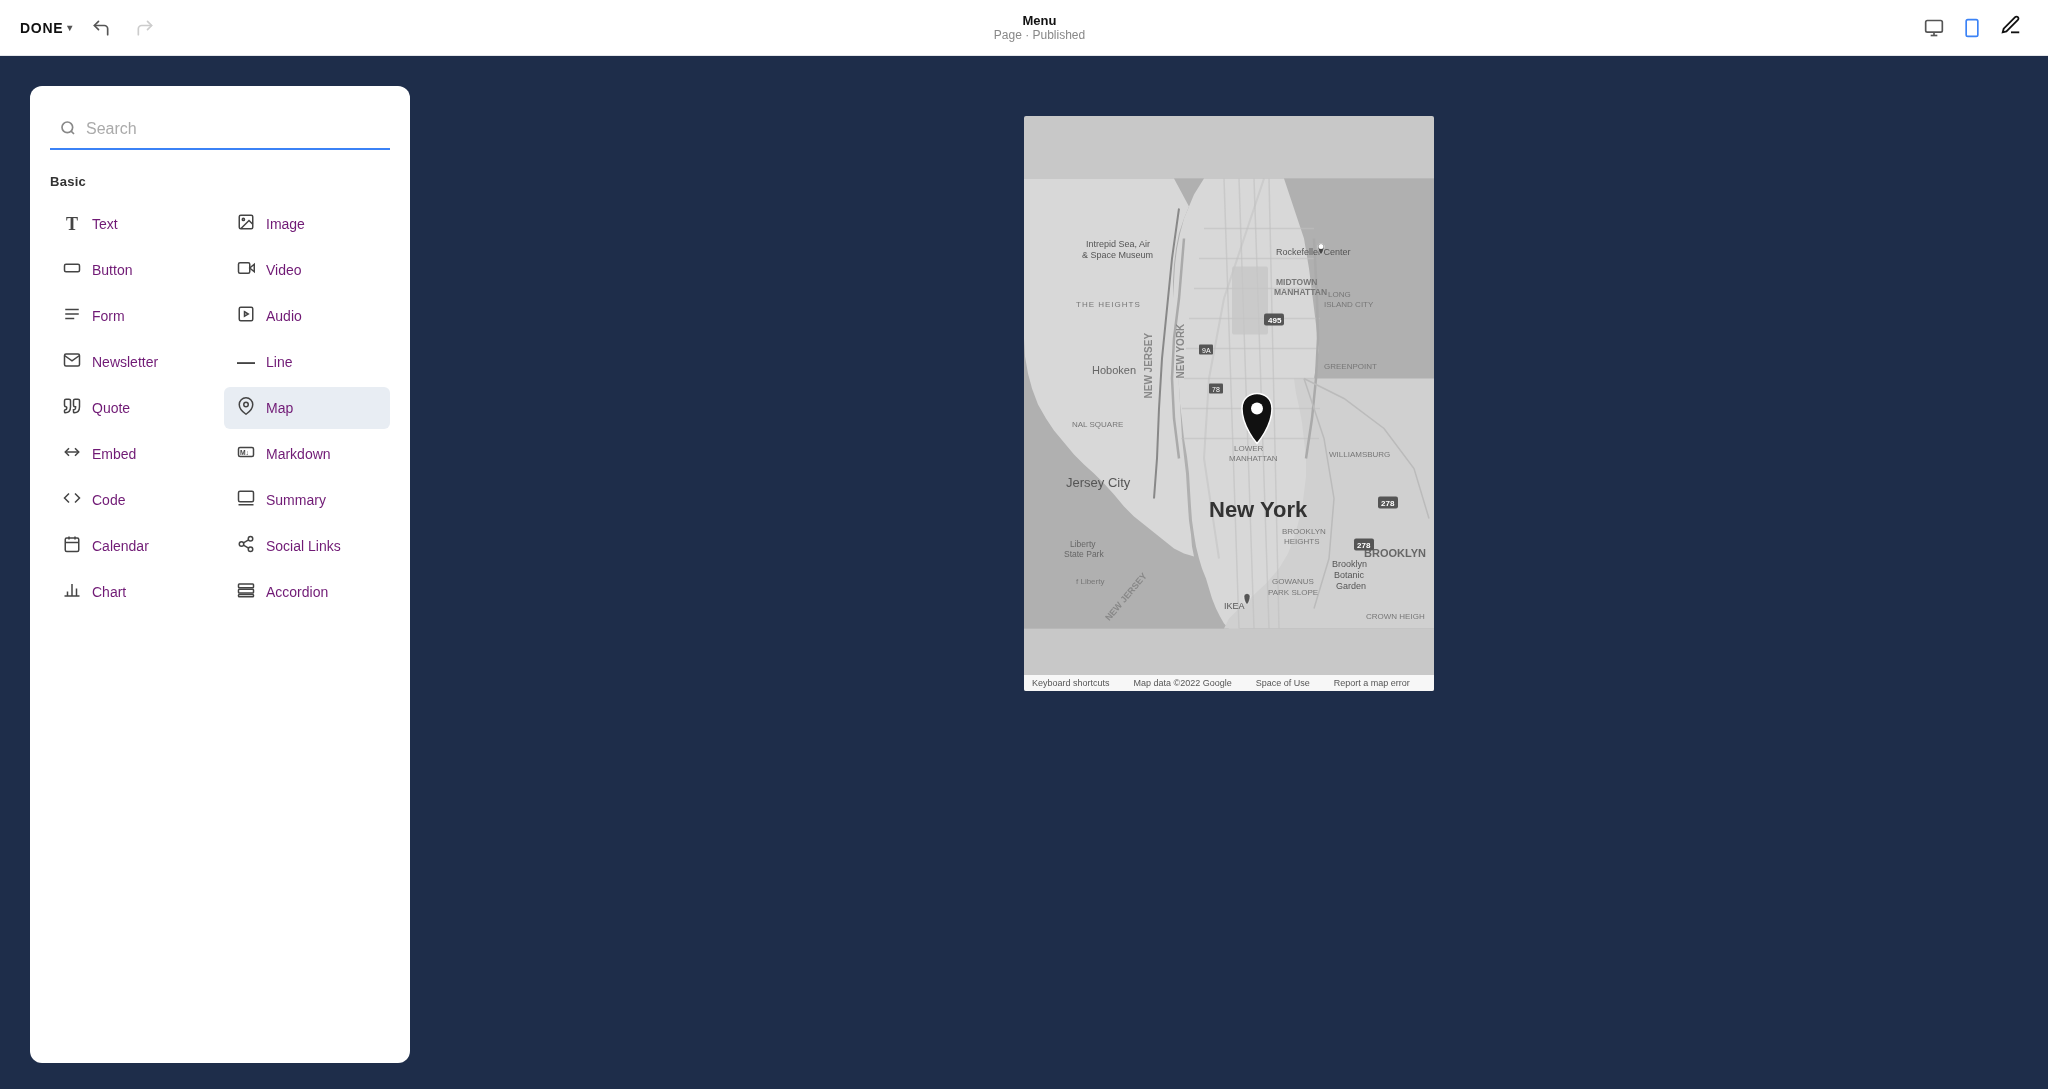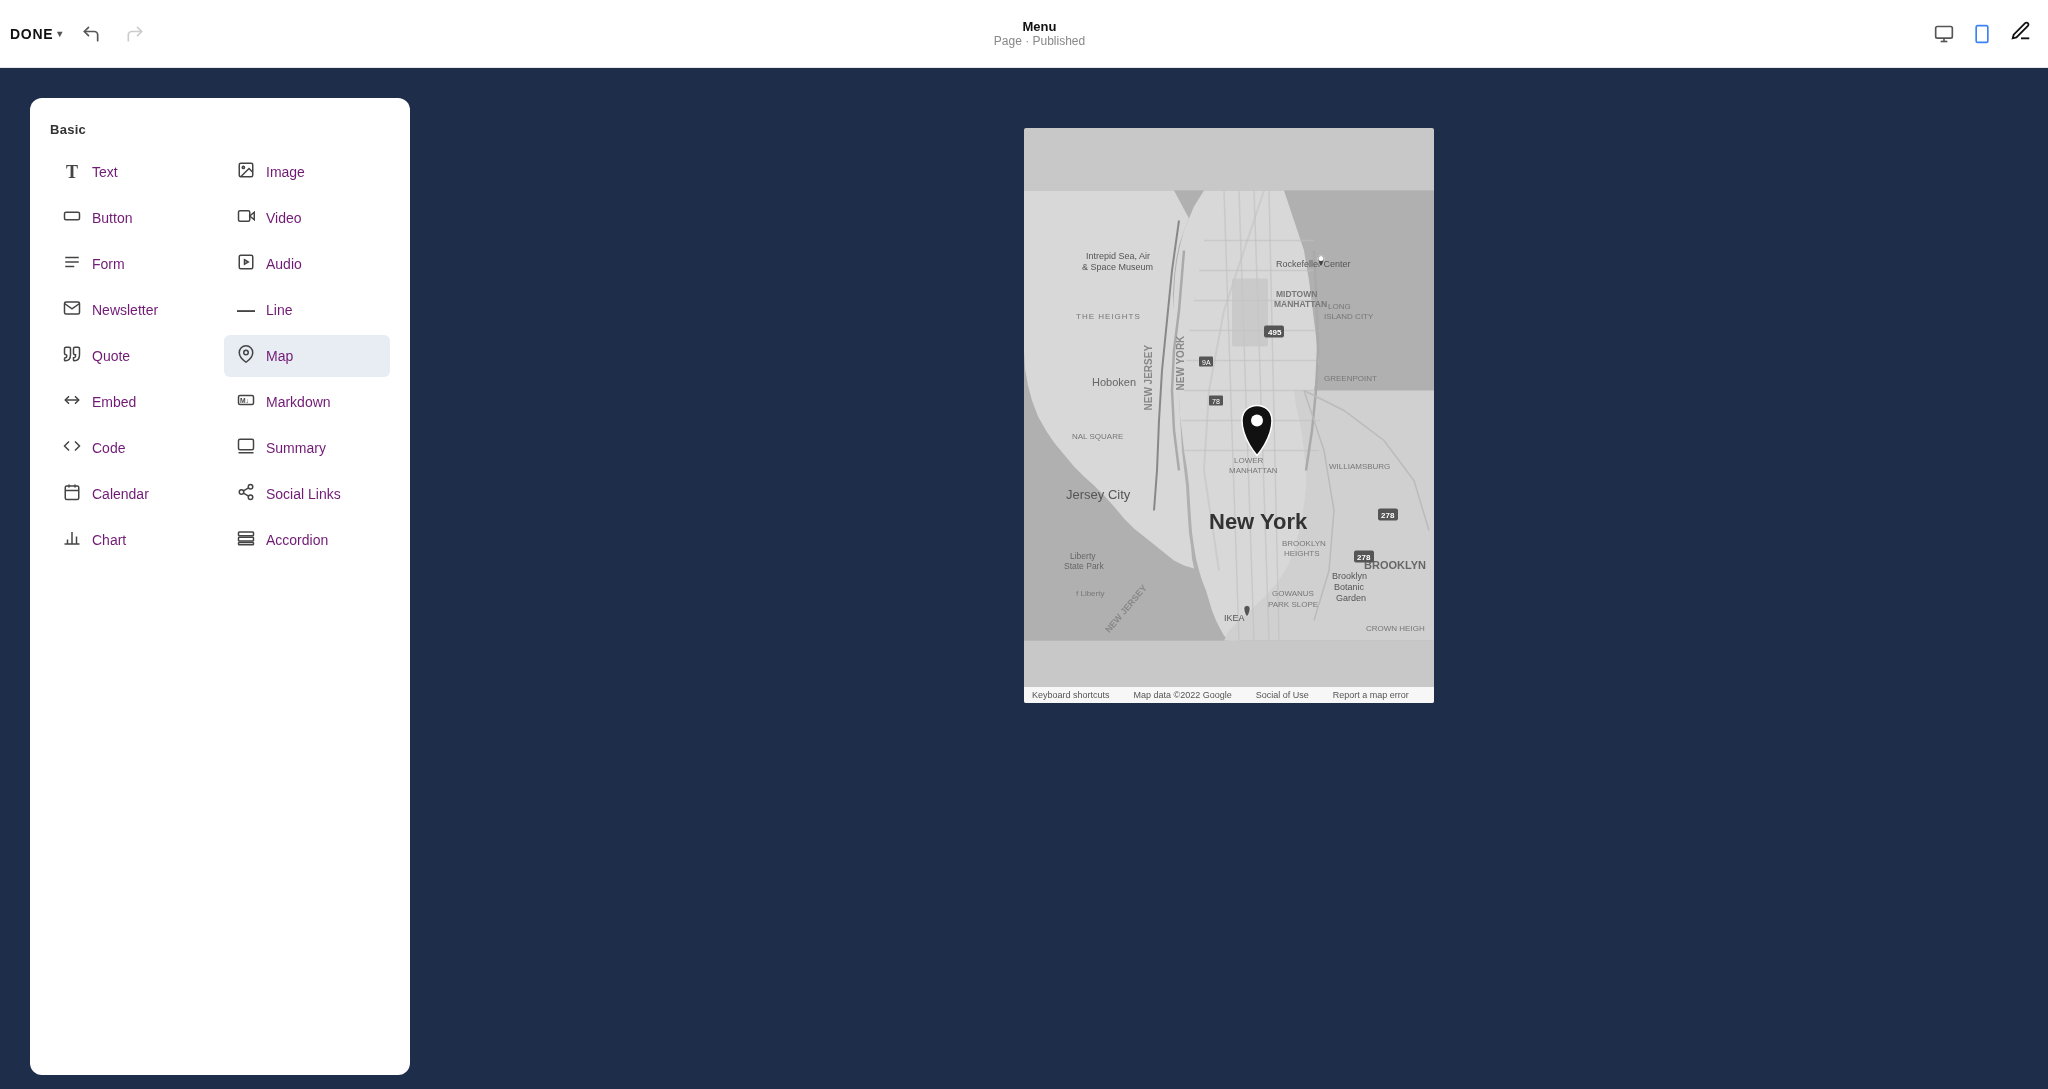--- a/index.html
+++ b/index.html
@@ -6,25 +6,25 @@
     body {
       font-family: -apple-system, BlinkMacSystemFont, 'Segoe UI', sans-serif;
       background-color: #1e2d4a;
       height: 100vh;
       overflow: hidden;
     }
 
     
     .topbar {
       background: #fff;
-      height: 68px;
+      height: 56px;
       display: flex;
       align-items: center;
       justify-content: space-between;
-      padding: 0 10px;
+      padding: 0 20px;
       border-bottom: 1px solid #e5e7eb;
     }
     .topbar-left {
       display: flex;
       align-items: center;
       gap: 12px;
     }
     .done-btn {
       display: flex;
       align-items: center;
@@ -266,20 +266,29 @@
           <path d="M16.5 3.5a2.121 2.121 0 0 1 3 3L7 19l-4 1 1-4 12.5-12.5z"></path>
       </svg>
     </button>
   </div>
 </div>
 
 <div class="main-content">
 
   <div class="sidebar-panel">
 
+    <div class="search-wrapper">
+      <span class="search-icon-wrap">
+        <svg width="16" height="16" viewBox="0 0 24 24" fill="none" stroke="#888" stroke-width="2.5">
+          <circle cx="11" cy="11" r="8"></circle>
+            <line x1="21" y1="21" x2="16.65" y2="16.65"></line>
+        </svg>
+      </span>
+      <input class="search-input" type="text" placeholder="Search" style="">
+    </div>
 
     <div class="section-label">Basic</div>
 
     <div class="items-grid">
 
       <div class="item-row">
         <span class="item-icon" style="font-weight:700;font-size:18px;font-family:serif;">T</span>
         <span class="item-label">Text</span>
       </div>
 
@@ -576,19 +585,19 @@
         <path d="M294 68 C294 64 300 64 300 68 C300 73 297 76 297 76 C297 76 294 73 294 68 Z" fill="#444" stroke="#fff" stroke-width="0.5"></path>
         <circle cx="297" cy="68" r="2.5" fill="#fff"></circle>
 
         <path d="M220 418 C220 414 226 414 226 418 C226 423 223 426 223 426 C223 426 220 423 220 418 Z" fill="#555" stroke="#fff" stroke-width="0.5"></path>
       </svg>
 
       
       <div class="map-attr">
         <span style="cursor:pointer;">Keyboard shortcuts</span>
         <span>Map data ©2022 Google</span>
-        <span style="cursor:pointer;">Social of Use</span>
+        <span style="cursor:pointer;">Space of Use</span>
         <span style="cursor:pointer;">Report a map error</span>
       </div>
     </div>
   </div>
 
 </div>
 
 </body></html>

